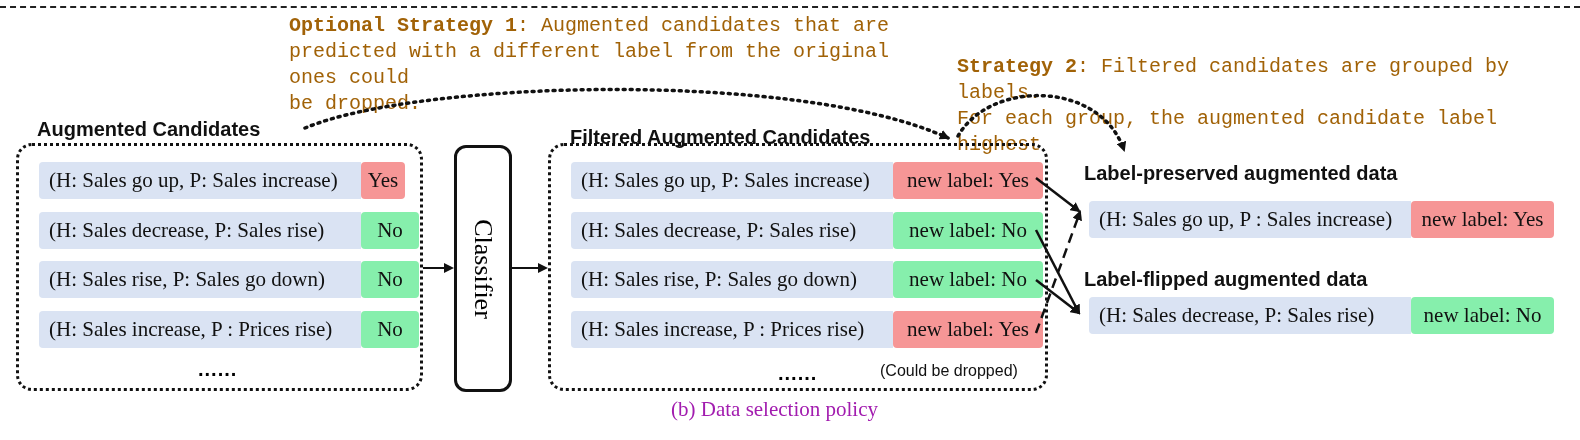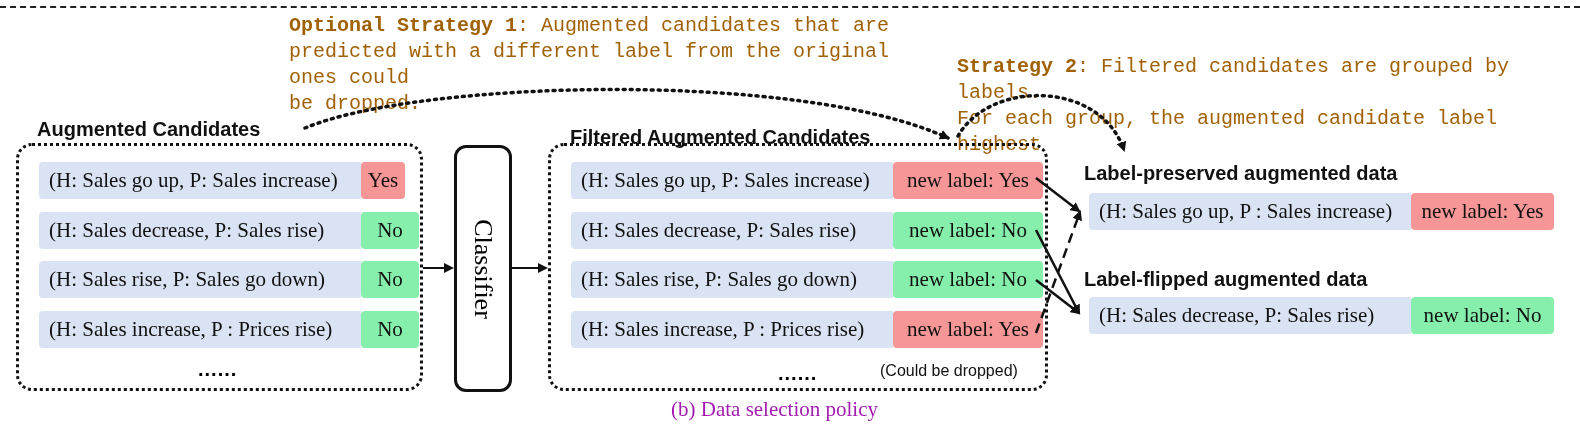--- a/index.html
+++ b/index.html
@@ -80,21 +80,21 @@
   <div class="lab no" style="width:150px;">new label: No</div>
 </div>
 <div class="row serif" style="left:560px; top:311px;">
   <div class="pair" style="width:322px;">(H: Sales increase, P : Prices rise)</div>
   <div class="lab yes" style="width:150px;">new label: Yes</div>
 </div>
 <div class="abs dropped sans" style="left:880px; top:350px;">(Could be dropped)</div>
 <div class="abs dots sans" style="left:778px; top:362px;">......</div>
 
 <div class="abs title sans" style="left:1084px; top:162px;">Label-preserved augmented data</div>
-<div class="row serif" style="left:1078px; top:193px;">
+<div class="row serif" style="left:1078px; top:201px;">
   <div class="pair" style="width:322px;">(H: Sales go up, P : Sales increase)</div>
   <div class="lab yes" style="width:143px;">new label: Yes</div>
 </div>
 
 <div class="abs title sans" style="left:1084px; top:268px;">Label-flipped augmented data</div>
 <div class="row serif" style="left:1078px; top:297px;">
   <div class="pair" style="width:322px;">(H: Sales decrease, P: Sales rise)</div>
   <div class="lab no" style="width:143px;">new label: No</div>
 </div>
 

